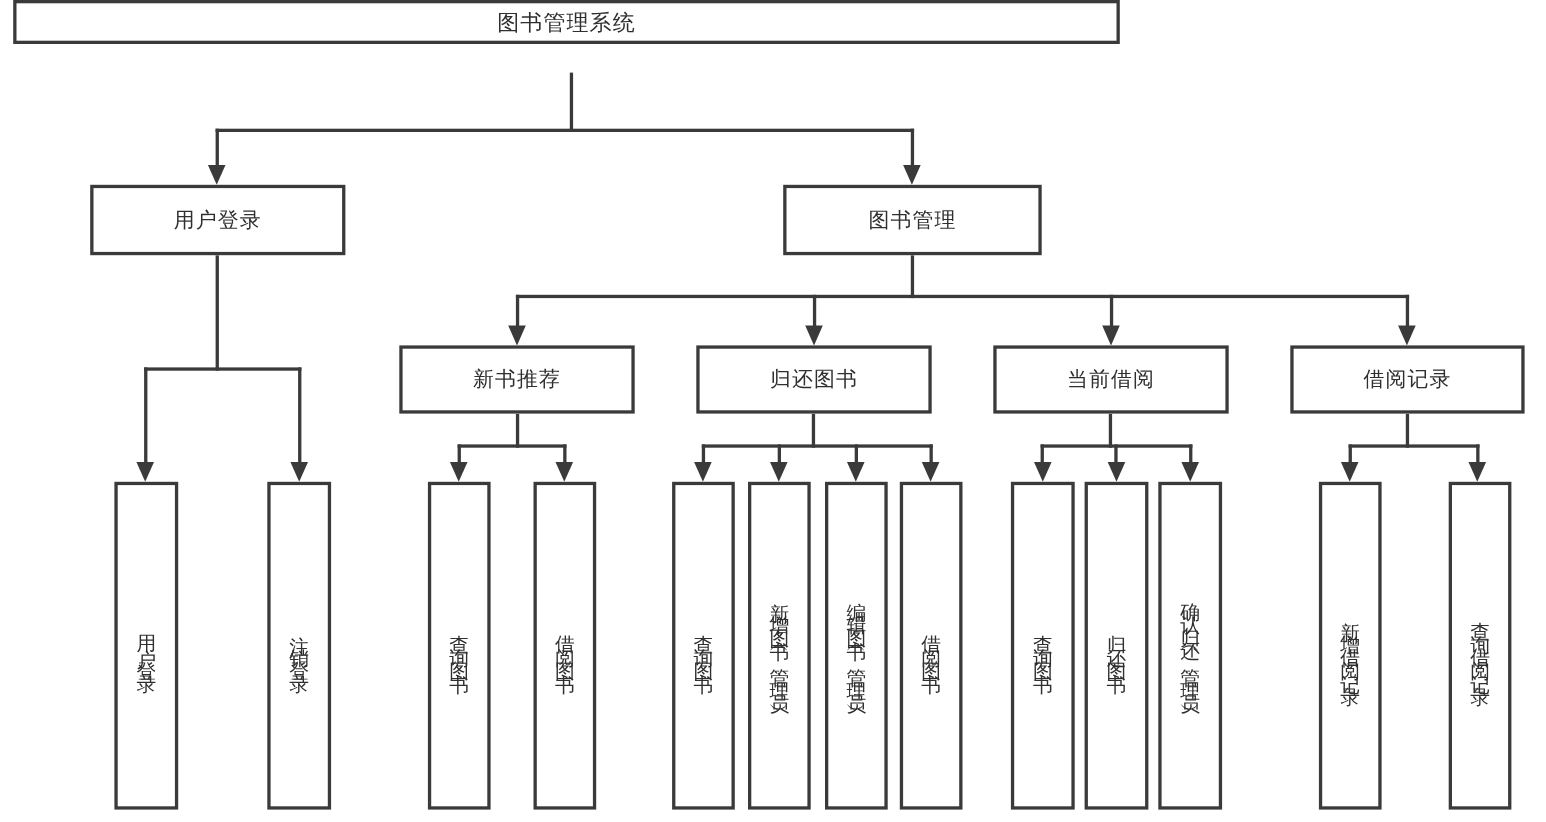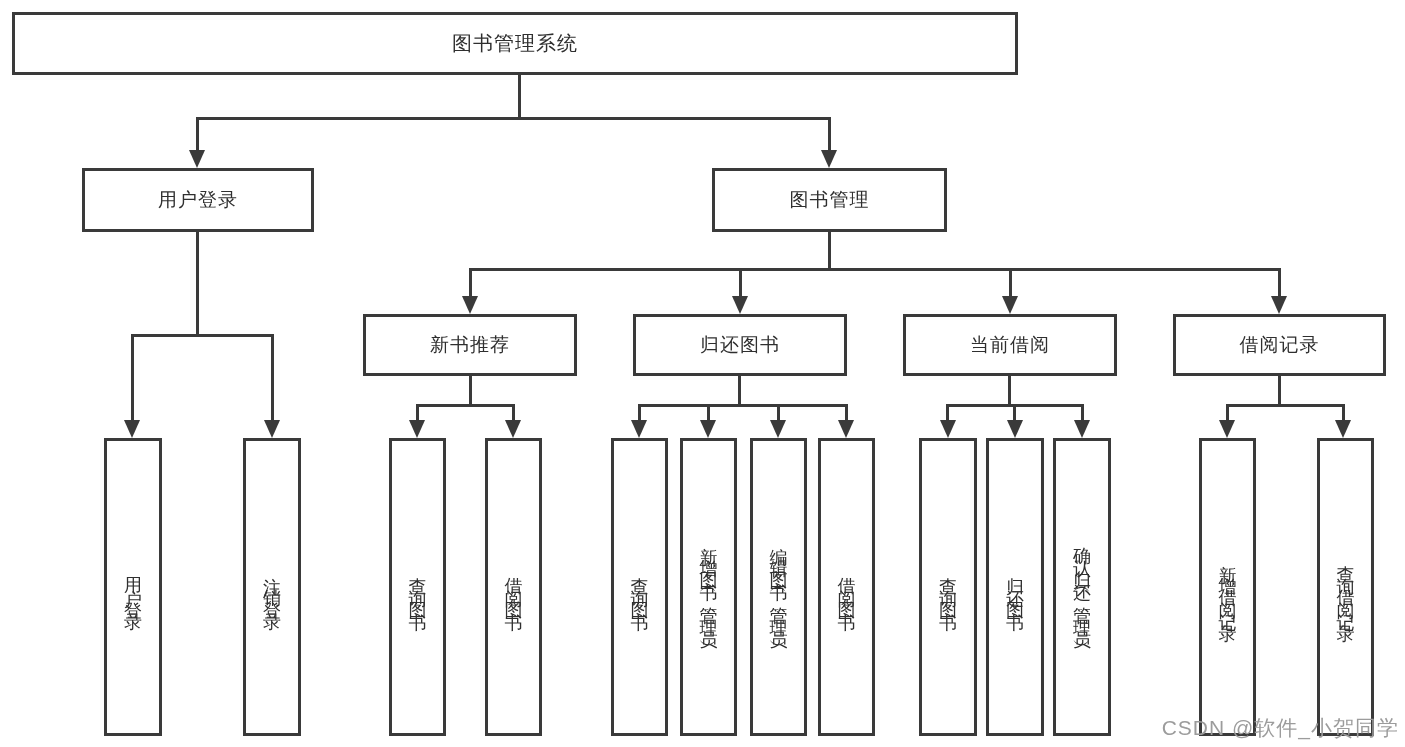--- a/index.html
+++ b/index.html
@@ -43,21 +43,21 @@
   
   .vline{position:absolute;width:3px;background:var(--line);z-index:1;}
   .hline{position:absolute;height:3px;background:var(--line);z-index:1;}
   .arrow{
     position:absolute;width:0;height:0;z-index:1;
     border-left:8px solid transparent;
     border-right:8px solid transparent;
     border-top:18px solid var(--line);
   }
   
-  #b-root{left:12px;top:12px;width:1006px;height:63px;}
+  #b-root{left:12px;top:0;width:1006px;height:40px;}
   #b-root .hlabel{font-size:20px;}
   #b-userLogin{left:82px;top:168px;width:232px;height:64px;}
   #b-bookManagement{left:712px;top:168px;width:235px;height:64px;}
   #b-newBookRecommend{left:363px;top:314px;width:214px;height:62px;}
   #b-bookBorrow{left:633px;top:314px;width:214px;height:62px;}
   #b-currentBorrow{left:903px;top:314px;width:214px;height:62px;}
   #b-borrowRecords{left:1173px;top:314px;width:213px;height:62px;}
   #b-leafUserLogin{left:104px;width:58px;}
   #b-leafLogoutLogin{left:243px;width:58px;}
   #b-leafNbQueryBooks{left:389px;width:57px;}
@@ -262,15 +262,14 @@
   <div class="arrow" id="a-leafCbReturnBooks"></div>
   <div class="arrow" id="a-leafCbConfirmReturn"></div>
 
   <div class="vline" id="l-br-stem"></div>
   <div class="hline" id="l-br-h"></div>
   <div class="vline" id="l-br-a1"></div>
   <div class="vline" id="l-br-a2"></div>
   <div class="arrow" id="a-leafBrAddRecord"></div>
   <div class="arrow" id="a-leafBrQueryRecord"></div>
 
-  <div class="watermark">CSDN @软件_小贺同学</div>
 
 </div>
 
 </body></html>

